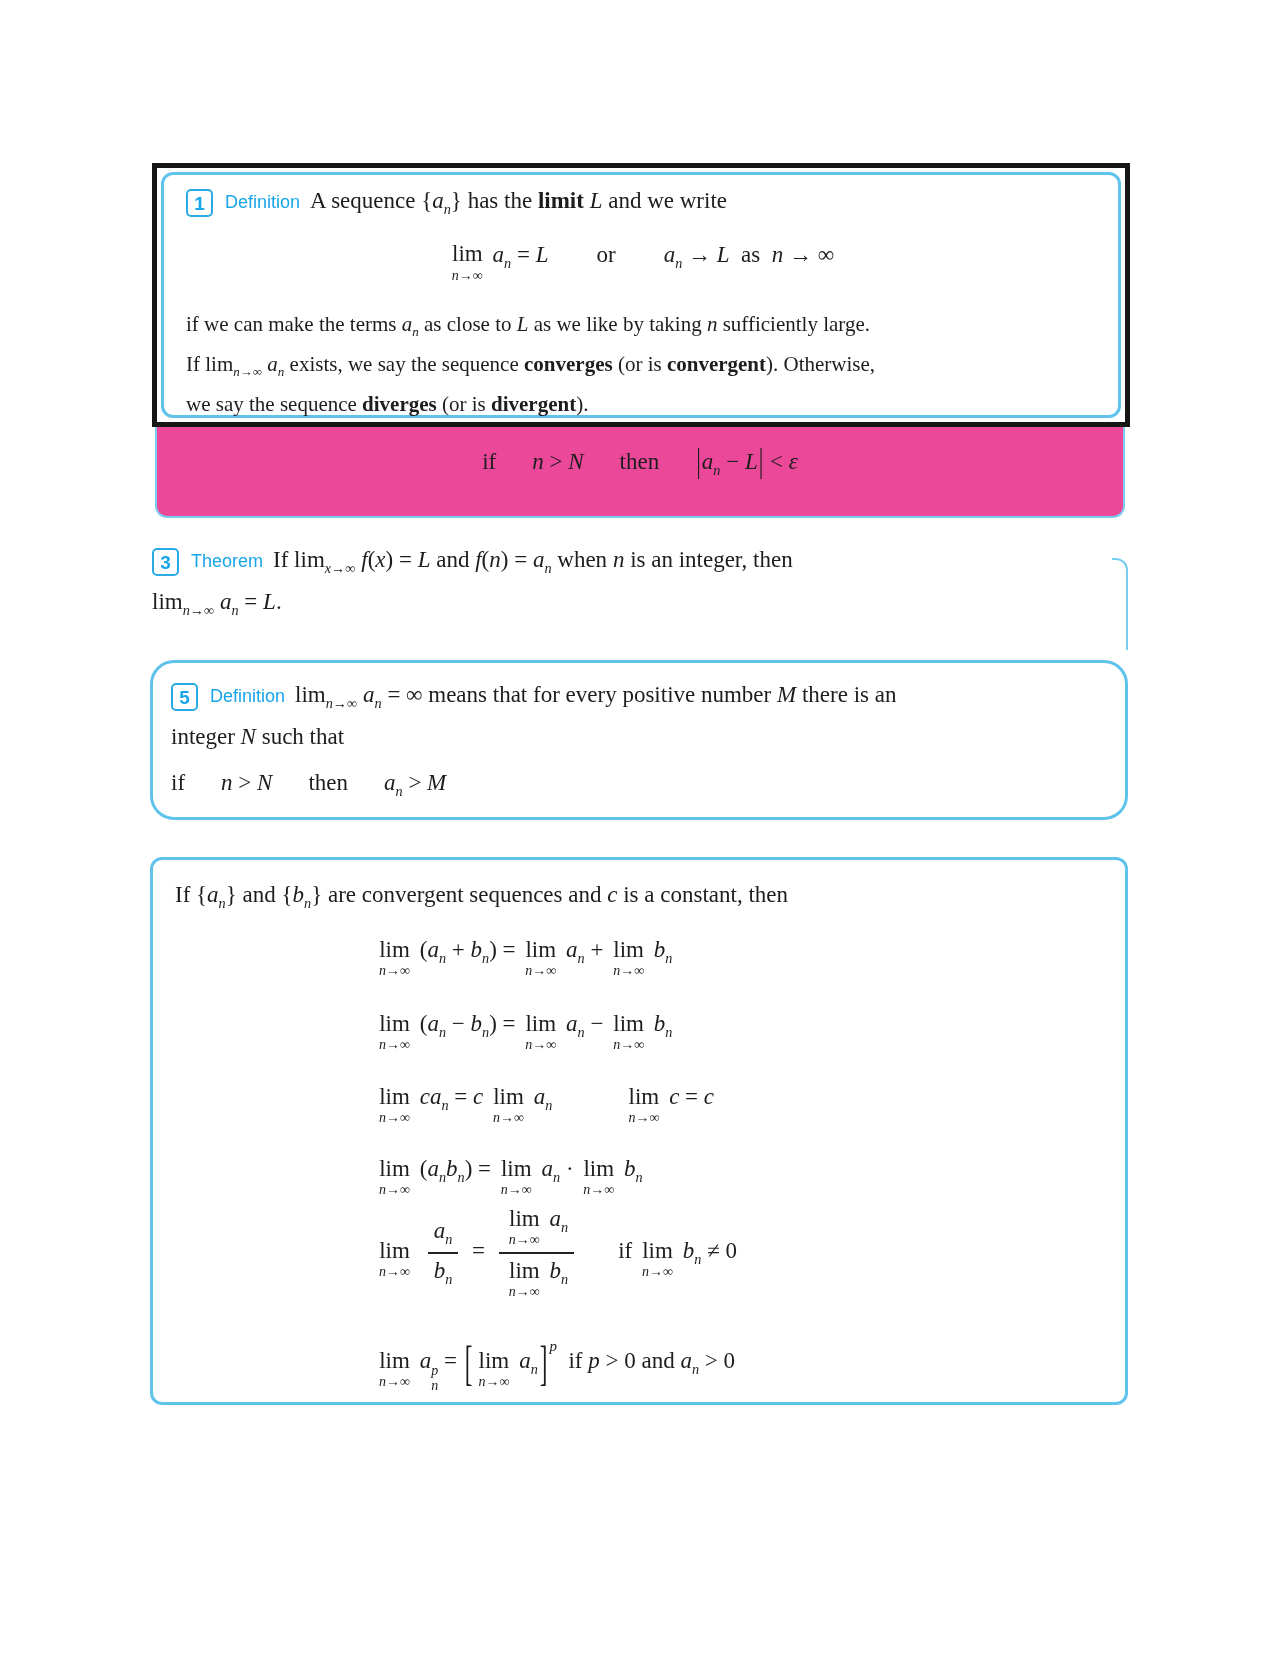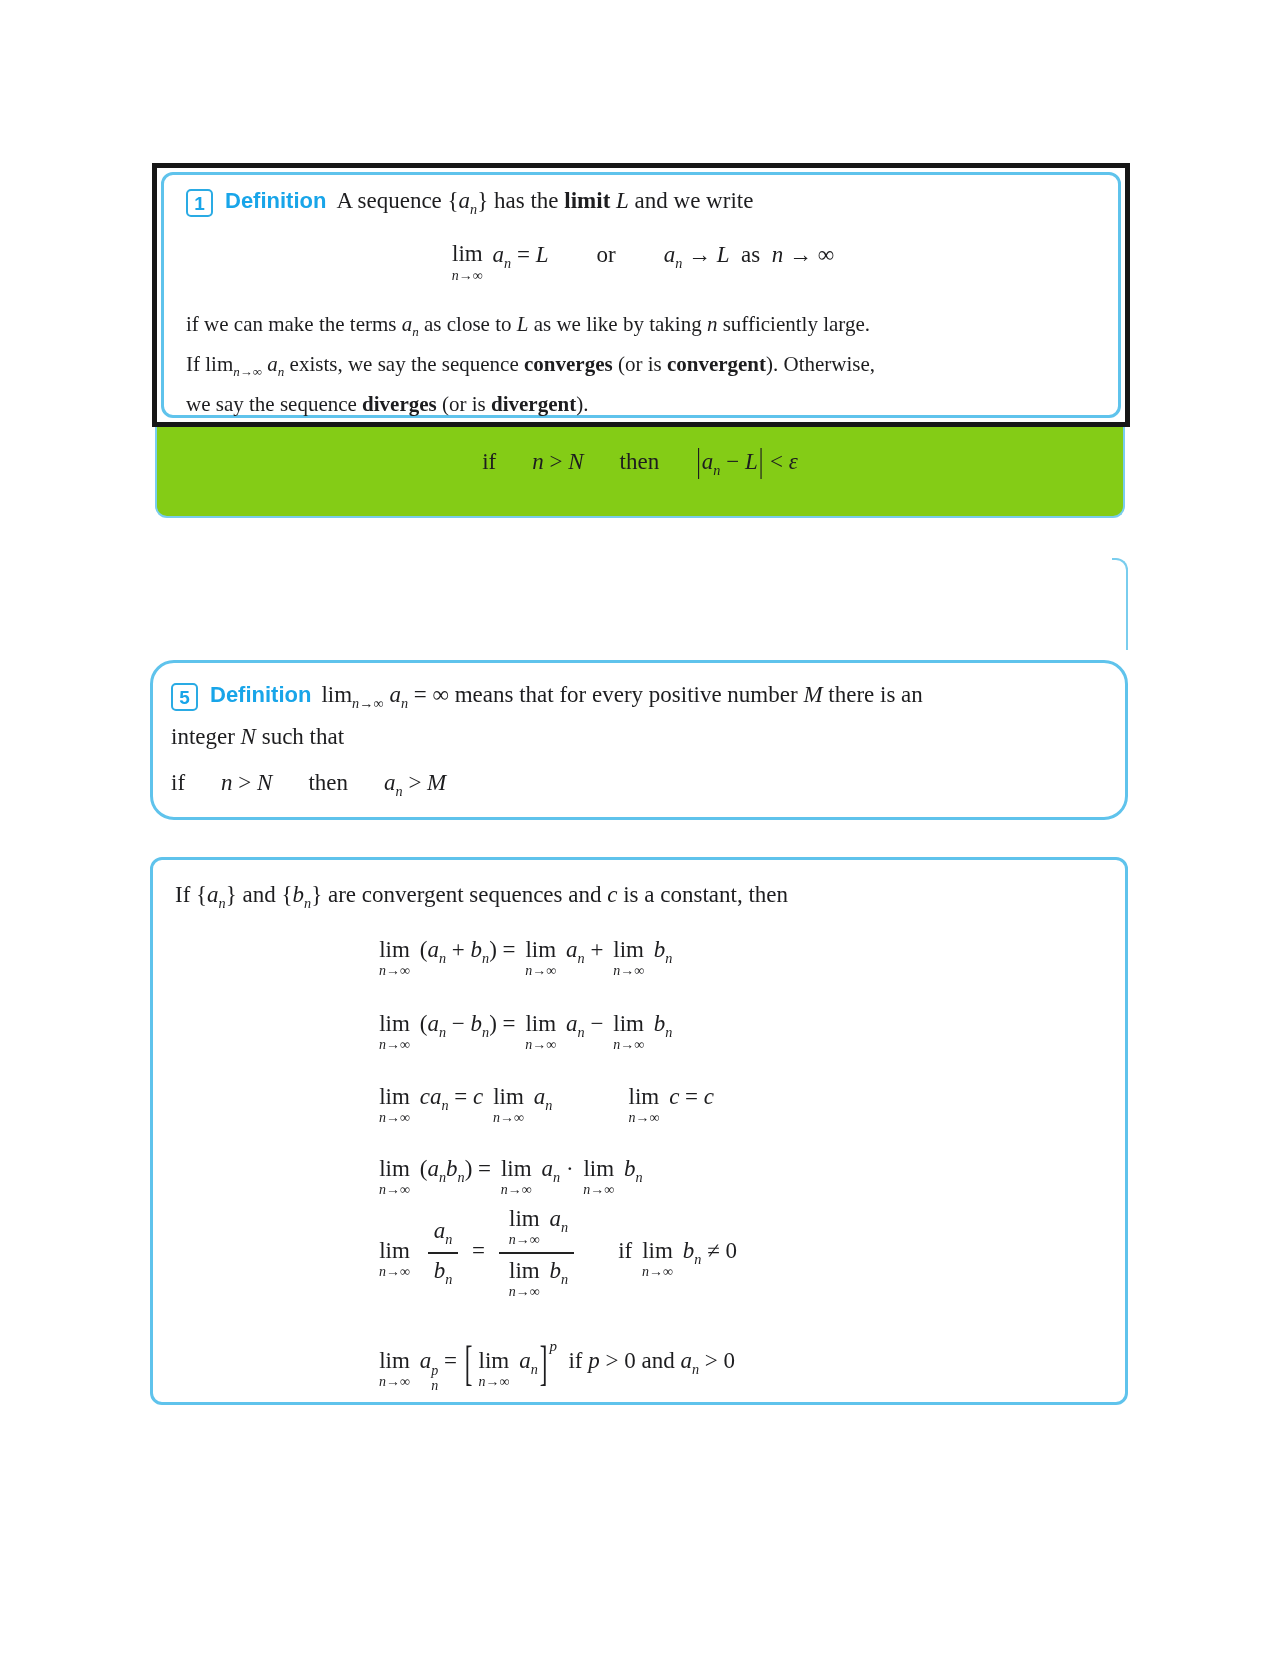--- a/index.html
+++ b/index.html
@@ -9,21 +9,21 @@
     font-family:"Liberation Serif", serif; color:#1d1d1f; overflow:hidden;
   }
   
   .badge {
     display:inline-block; min-width:27px; height:28px; line-height:25px;
     border:2.5px solid #2aabe4; border-radius:5px; text-align:center;
     font-family:"Liberation Sans", sans-serif; font-weight:bold; font-size:19px;
     color:#18a5e9; background:#fff; vertical-align:-0.12em; padding:0 3px;
   }
   .lbl {
-    font-family:"Liberation Sans", sans-serif; font-weight:bold; font-size:22px;
+    font-family:"Liberation Sans", sans-serif; font-weight:normal; font-size:18px;
     color:#18a5e9; margin:0 10px 0 12px;
   }
   sub,sup { font-size:0.62em; }
   i { font-style:italic; }
   b { font-weight:bold; }
   
   .lm { display:inline-block; text-align:center; vertical-align:-0.78em; margin:0 4px; }
   .lt { display:block; line-height:1.05; }
   .lb { display:block; font-size:14px; line-height:1.15; margin-top:1px; }
   
@@ -47,21 +47,21 @@
             border:5px solid #161616; background:#fff; }
   .box1 { position:absolute; left:4px; top:4px; right:4px; bottom:4px;
           border:3px solid #5fc3ec; border-radius:12px; padding:13px 22px; }
   .box1-head { font-size:23px; }
   .box1-formula { text-align:center; font-size:23px; margin-top:24px; }
   .box1-body { font-size:21px; line-height:33px; margin-top:24px; }
   .frag { position:absolute; left:155px; top:427px; width:970px; height:91px;
           border-left:2px solid #79cdee; border-right:2px solid #79cdee;
           border-bottom:2.5px solid #79cdee; border-radius:0 0 12px 12px;
           display:flex; align-items:center; justify-content:center;
-          padding-bottom:16px; font-size:23px; background:#84cc16; }
+          padding-bottom:16px; font-size:23px; background:#ec4899; }
   .thm { position:absolute; left:152px; top:543px; width:966px;
          font-size:23px; line-height:34px; }
   .thm-border { position:absolute; left:1112px; top:558px; width:16px; height:92px;
                 border-top:2.5px solid #79cdee; border-right:2.5px solid #79cdee;
                 border-radius:0 12px 0 0; }
   .def5 { position:absolute; left:150px; top:660px; width:978px; height:160px;
           border:3px solid #5fc3ec; border-radius:24px; padding:15px 18px;
           font-size:23px; line-height:34px; }
   .def5-formula { text-align:left; font-size:23px; margin-top:12px; }
   .laws { position:absolute; left:150px; top:857px; width:978px; height:548px;
@@ -83,20 +83,23 @@
       </div>
       <div class="box1-formula"><span class="lm"><span class="lt">lim</span><span class="lb"><i>n</i>→∞</span></span> <i>a<sub>n</sub></i> = <i>L</i><span class="g1"></span>or<span class="g1"></span><i>a<sub>n</sub></i> → <i>L</i>&nbsp; as &nbsp;<i>n</i> → ∞</div>
       <div class="box1-body">if we can make the terms <i>a<sub>n</sub></i> as close to <i>L</i> as we like by taking <i>n</i> sufficiently large.<br>If lim<sub><i>n</i>→∞</sub> <i>a<sub>n</sub></i> exists, we say the sequence <b>converges</b> (or is <b>convergent</b>). Otherwise,<br>we say the sequence <b>diverges</b> (or is <b>divergent</b>).</div>
     </div>
   </div>
 
   <div class="frag">
     <span>if<span class="g2"></span><i>n</i> &gt; <i>N</i><span class="g2"></span>then<span class="g2"></span><span class="tb">|</span><i>a<sub>n</sub></i> − <i>L</i><span class="tb">|</span> &lt; <i>ε</i></span>
   </div>
 
+  <div class="thm">
+    <span class="badge">3</span><span class="lbl">Theorem</span><span>If lim<sub><i>x</i>→∞</sub> <i>f</i>(<i>x</i>) = <i>L</i> and <i>f</i>(<i>n</i>) = <i>a<sub>n</sub></i> when <i>n</i> is an integer, then<br>lim<sub><i>n</i>→∞</sub> <i>a<sub>n</sub></i> = <i>L</i>.</span>
+  </div>
   <div class="thm-border"></div>
 
   <div class="def5">
     <div>
       <span class="badge">5</span><span class="lbl">Definition</span><span>lim<sub><i>n</i>→∞</sub> <i>a<sub>n</sub></i> = ∞ means that for every positive number <i>M</i> there is an<br>integer <i>N</i> such that</span>
     </div>
     <div class="def5-formula">if<span class="g2"></span><i>n</i> &gt; <i>N</i><span class="g2"></span>then<span class="g2"></span><i>a<sub>n</sub></i> &gt; <i>M</i></div>
   </div>
 
   <div class="laws">

